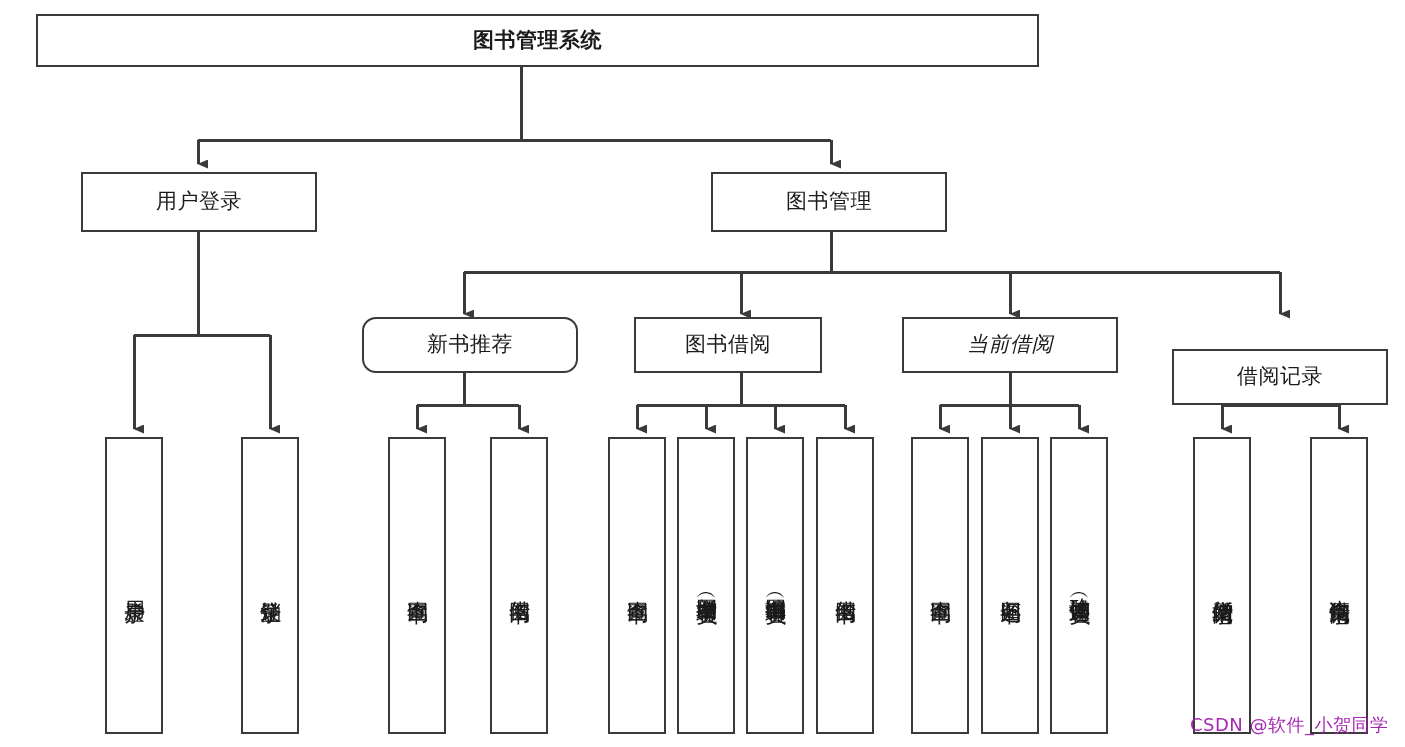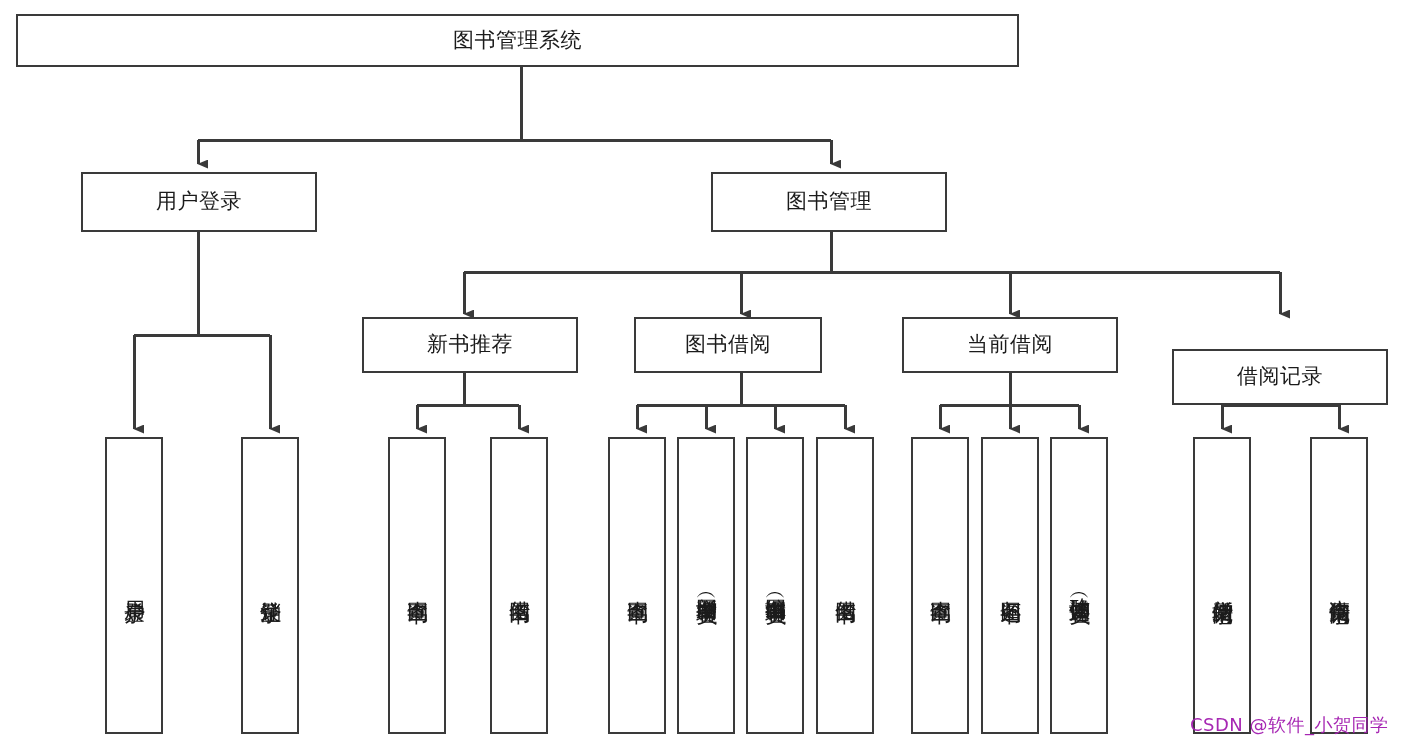--- a/index.html
+++ b/index.html
@@ -116,38 +116,38 @@
       <path d="M 1010,405 L 1010,429" marker-end="url(#arrowhead)"></path>
       <path d="M 1079,405 L 1079,429" marker-end="url(#arrowhead)"></path>
 
       <path d="M 1280,373 L 1280,405"></path>
       <path d="M 1222,405 L 1339,405"></path>
       <path d="M 1222,405 L 1222,429" marker-end="url(#arrowhead)"></path>
       <path d="M 1339,405 L 1339,429" marker-end="url(#arrowhead)"></path>
     </g>
   </svg>
 
-  <div class="node-box horizontal" style="left:16px; top:14px; width:1003px; height:53px;">
+  <div class="node-box horizontal" style="left:36px; top:14px; width:1003px; height:53px;font-weight:bold;">
     <span class="node-label">图书管理系统</span>
   </div>
 
   <div class="node-box horizontal" style="left:81px; top:172px; width:236px; height:60px;">
     <span class="node-label">用户登录</span>
   </div>
   <div class="node-box horizontal" style="left:711px; top:172px; width:236px; height:60px;">
     <span class="node-label">图书管理</span>
   </div>
 
-  <div class="node-box horizontal" style="left:362px; top:317px; width:216px; height:56px;">
+  <div class="node-box horizontal" style="left:362px; top:317px; width:216px; height:56px;border-radius:14px;">
     <span class="node-label">新书推荐</span>
   </div>
   <div class="node-box horizontal" style="left:634px; top:317px; width:188px; height:56px;">
     <span class="node-label">图书借阅</span>
   </div>
-  <div class="node-box horizontal" style="left:902px; top:317px; width:216px; height:56px;">
+  <div class="node-box horizontal" style="left:902px; top:317px; width:216px; height:56px;font-style:italic;">
     <span class="node-label">当前借阅</span>
   </div>
   <div class="node-box horizontal" style="left:1172px; top:317px; width:216px; height:56px;margin-top:32px;">
     <span class="node-label">借阅记录</span>
   </div>
 
   <div class="node-box vertical" style="left:105px; top:437px; width:58px; height:297px;">
     <span class="node-label">用户登录</span>
   </div>
   <div class="node-box vertical" style="left:241px; top:437px; width:58px; height:297px;">

